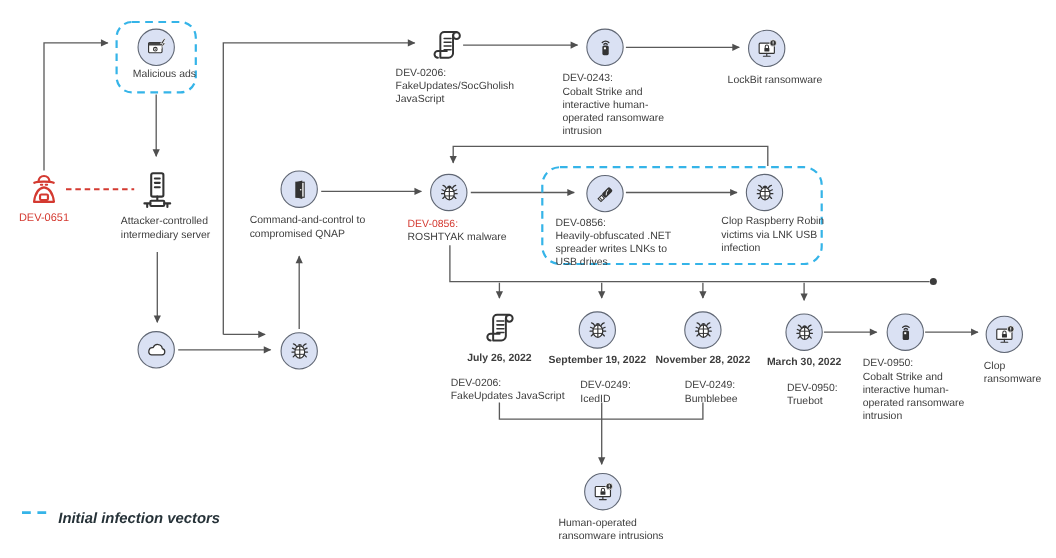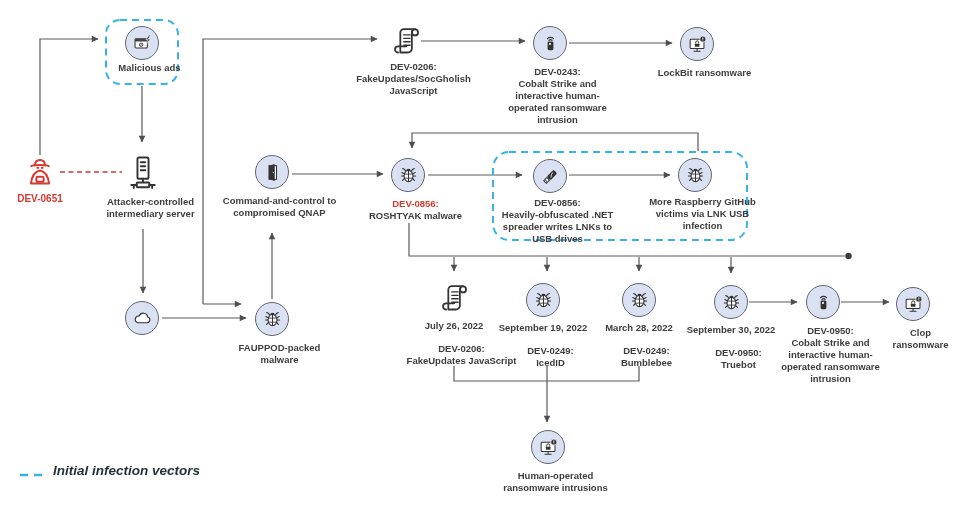--- a/index.html
+++ b/index.html
@@ -4,28 +4,28 @@
 <style>
   html,body{margin:0;padding:0;background:#fff;}
   #stage{position:relative;width:960px;height:507px;background:#fff;overflow:hidden;
          font-family:"Liberation Sans",sans-serif;color:#3d3d3d;}
   svg.canvas{position:absolute;left:0;top:0;width:960px;height:507px;}
   .node{position:absolute;display:flex;flex-direction:column;align-items:center;width:150px;}
   .circ{width:34px;height:34px;border-radius:50%;background:#dae1f3;border:1.4px solid #606774;
         display:flex;align-items:center;justify-content:center;box-sizing:border-box;}
   .circ svg{width:21px;height:21px;display:block;}
   .plain svg{display:block;}
-  .lbl{margin-top:6px;text-align:center;font-size:9.5px;font-weight:700;line-height:12px;
+  .lbl{margin-top:6px;text-align:left;font-size:9.5px;font-weight:400;line-height:12px;
        white-space:pre-line;letter-spacing:0;padding-left:15px;}
   .lbl span{display:block;white-space:pre-line;}
   .date{margin-top:5px;text-align:right;font-size:9.5px;font-weight:700;line-height:12px;}
   .sub{margin-top:11px;}
   .red{color:#d43a31;}
-  .actor-label{font-size:10px;font-weight:700;color:#d43a31;margin-top:5px;text-align:center;}
-  #legend{position:absolute;left:20px;top:463px;display:flex;align-items:flex-end;gap:7px;}
+  .actor-label{font-size:10px;font-weight:400;color:#d43a31;margin-top:5px;text-align:center;}
+  #legend{position:absolute;left:20px;top:463px;display:flex;align-items:flex-start;gap:7px;}
   #legend .txt{font-size:13.5px;font-style:italic;font-weight:700;color:#263238;}
 </style>
 </head>
 <body>
 
 <div id="stage">
 
   <svg width="0" height="0" style="position:absolute" aria-hidden="true">
     <defs>
       <marker id="arr" viewBox="0 0 10 10" refX="8.6" refY="5" markerWidth="6.5" markerHeight="6.5" orient="auto-start-reverse">
@@ -252,41 +252,39 @@
 spreader writes LNKs to
 USB drives</div>
   </div>
 
   <div class="node" style="left:620px;top:158px">
     <span class="circ">
         <svg viewBox="0 0 24 24">
           <use href="#i-bug"></use>
         </svg>
       </span>
-    <div class="lbl" style="margin-top:4px">More Raspberry GitHub
+    <div class="lbl" style="margin-top:4px">Clop Raspberry Robin
 victims via LNK USB
 infection</div>
   </div>
 
   <div class="node" style="left:67px;top:301px">
     <span class="circ">
         <svg viewBox="0 0 24 24">
           <use href="#i-cloud"></use>
         </svg>
       </span>
   </div>
 
   <div class="node" style="left:197px;top:302px">
     <span class="circ">
         <svg viewBox="0 0 24 24">
           <use href="#i-bug"></use>
         </svg>
       </span>
-    <div class="lbl">FAUPPOD-packed
-malware</div>
   </div>
 
   <div class="node" style="left:379px;top:282px">
     <span class="plain">
         <svg viewBox="0 0 24 24" width="33" height="33">
           <use href="#i-scroll"></use>
         </svg>
       </span>
     <div class="date">July 26, 2022</div>
     <div class="lbl sub">DEV-0206:
@@ -303,32 +301,32 @@
     <div class="lbl sub">DEV-0249:
 IcedID</div>
   </div>
 
   <div class="node" style="left:564px;top:283px">
     <span class="circ">
         <svg viewBox="0 0 24 24">
           <use href="#i-bug"></use>
         </svg>
       </span>
-    <div class="date">March 28, 2022</div>
+    <div class="date">November 28, 2022</div>
     <div class="lbl sub">DEV-0249:
 Bumblebee</div>
   </div>
 
   <div class="node" style="left:656px;top:285px">
     <span class="circ">
         <svg viewBox="0 0 24 24">
           <use href="#i-bug"></use>
         </svg>
       </span>
-    <div class="date">September 30, 2022</div>
+    <div class="date">March 30, 2022</div>
     <div class="lbl sub">DEV-0950:
 Truebot</div>
   </div>
 
   <div class="node" style="left:748px;top:285px">
     <span class="circ">
         <svg viewBox="0 0 24 24">
           <use href="#i-beacon"></use>
         </svg>
       </span>

